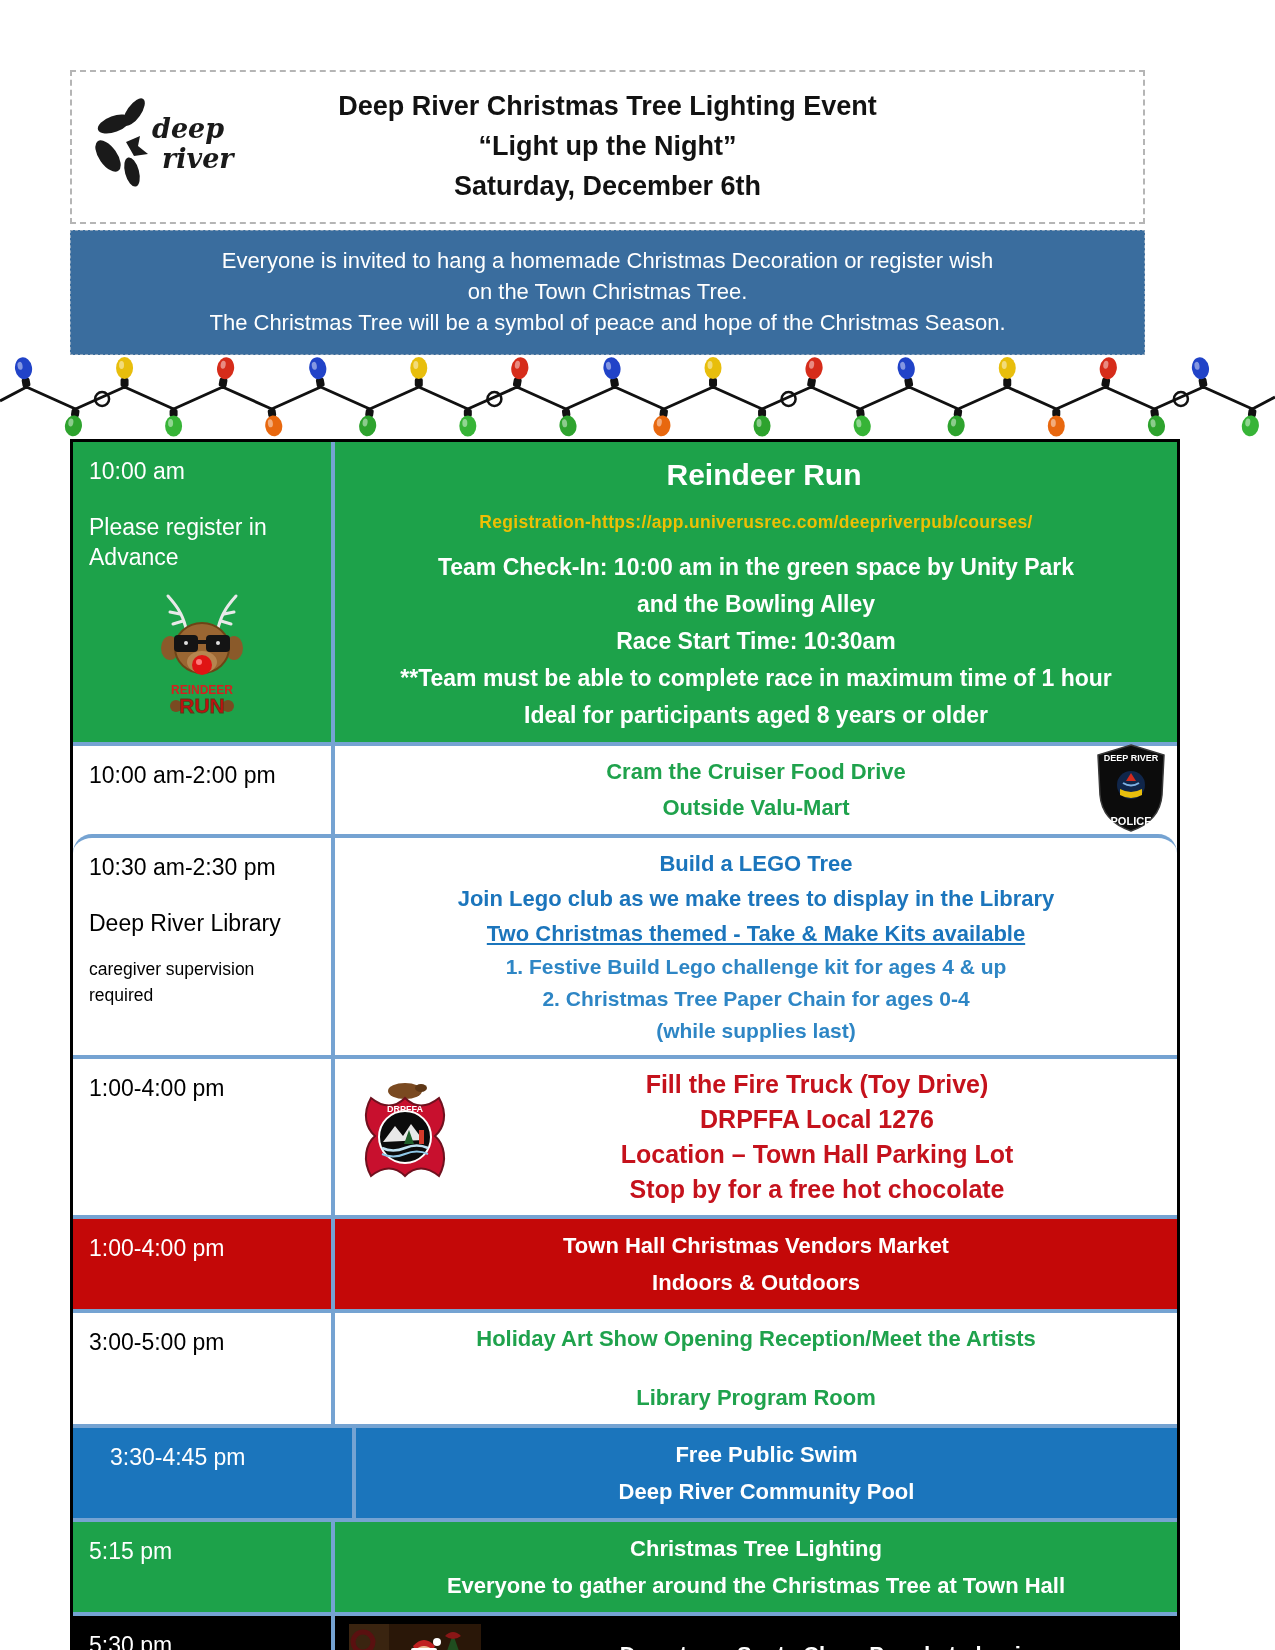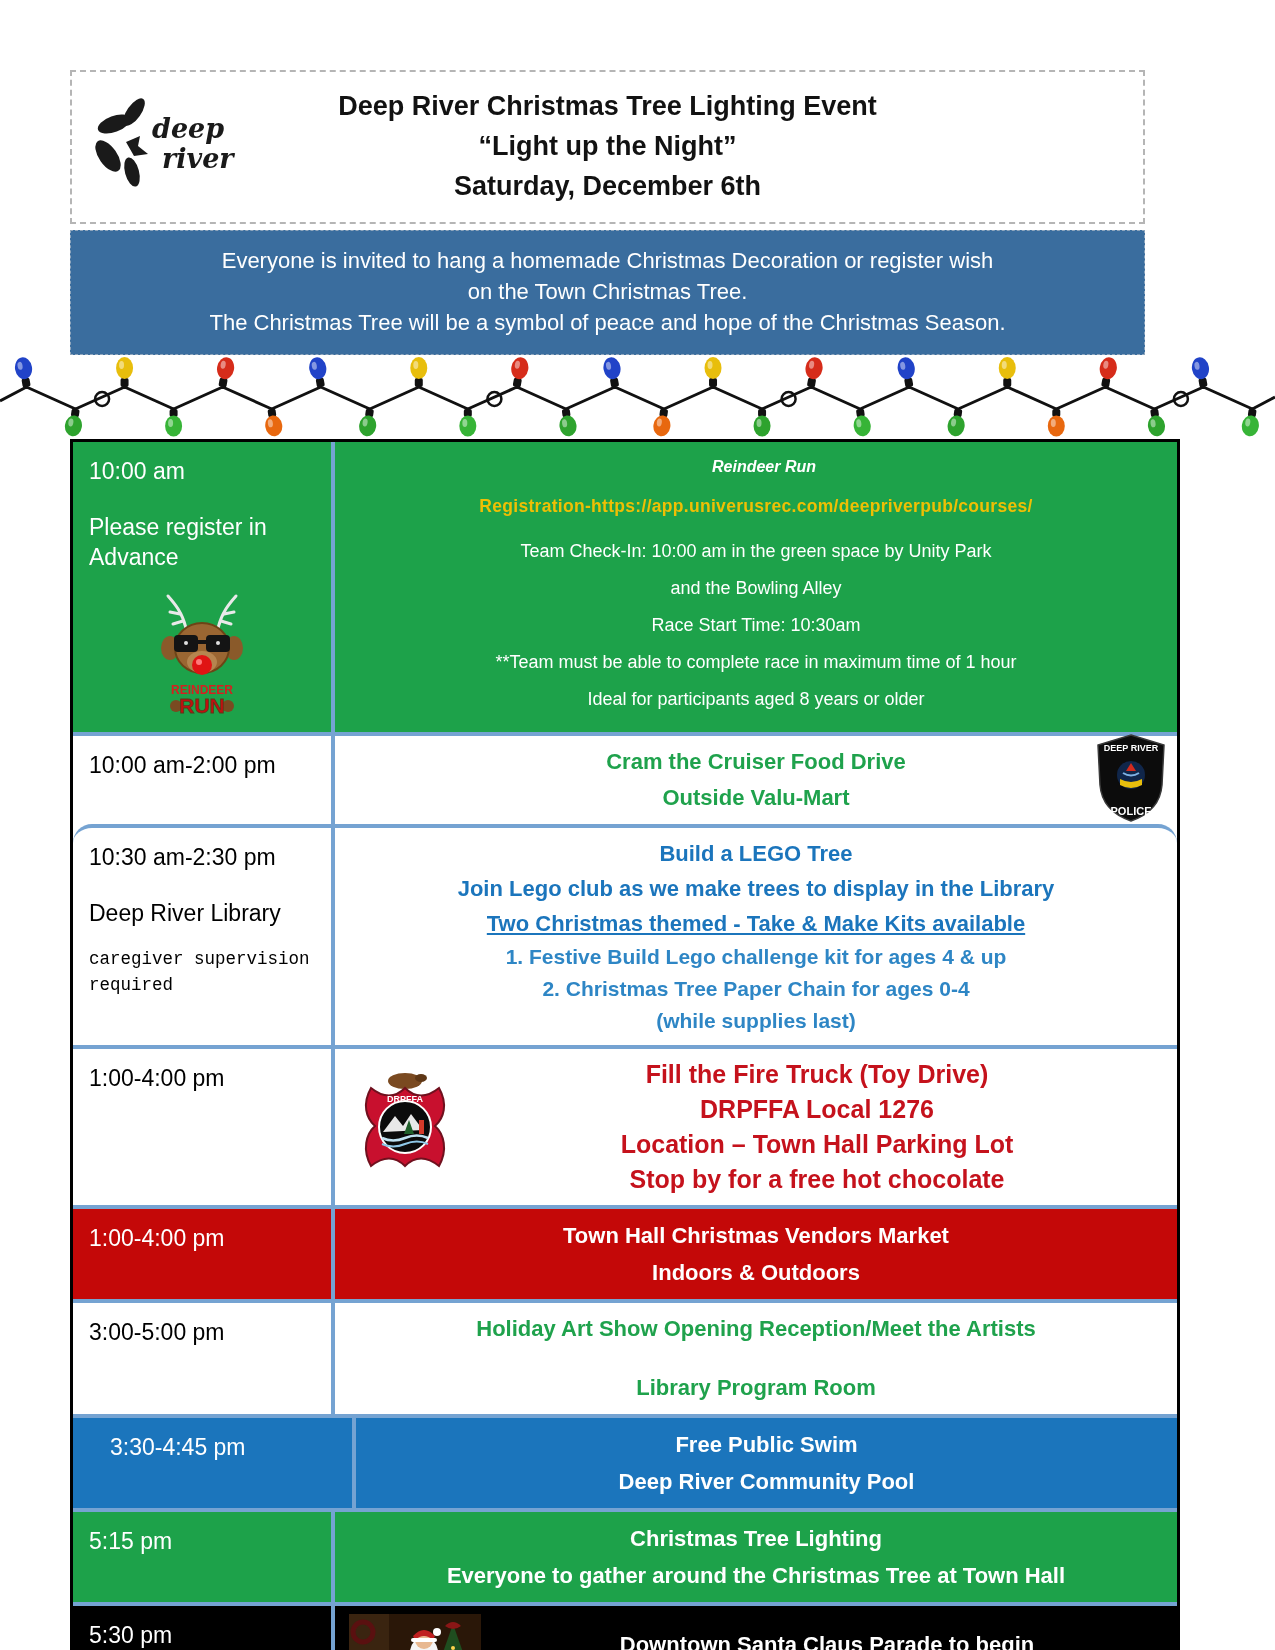--- a/index.html
+++ b/index.html
@@ -40,28 +40,28 @@
     width:1110px;margin:0 0 0 70px;border:3px solid #000;background:#fff;
   }
   .row{display:flex;border-top:4px solid var(--border-blue);}
   .row:first-child{border-top:none;}
   .time-cell{
     width:262px;flex:0 0 262px;padding:14px 16px 10px 16px;
     border-right:4px solid var(--border-blue);font-size:23px;font-weight:400;
   }
   .time-line{line-height:30px;}
   .time-line + .time-line{margin-top:26px;}
-  .time-line.small{font-size:17.5px;line-height:26px;margin-top:18px;font-family:Liberation Mono, monospace;}
+  .time-line.small{font-size:17.5px;line-height:26px;margin-top:18px;}
   .time-icon{margin:16px auto 0 auto;text-align:center;}
   .content-cell{flex:1;position:relative;display:flex;padding:8px 14px;}
   .lines{flex:1;display:flex;flex-direction:column;justify-content:center;align-items:center;}
   .ln{text-align:center;}
-  .ln-title{font-size:16px;font-weight:700;color:#fff;margin:8px 0 18px 16px;font-style:italic;}
+  .ln-title{font-size:30px;font-weight:700;color:#fff;margin:8px 0 18px 16px;}
   .ln-link{font-size:17.5px;font-weight:700;color:var(--yellow);margin:2px 0 16px 0;letter-spacing:.3px;}
-  .ln-body{font-size:18px;color:#fff;line-height:29px;margin:4px 0;}
+  .ln-body{font-size:23px;color:#fff;line-height:29px;margin:4px 0;font-weight:bold;}
   .ln-green{font-size:22px;font-weight:700;color:var(--txt-green);line-height:30px;margin:3px 0;}
   .ln-blueb{font-size:22px;font-weight:700;color:var(--txt-blue-bold);line-height:31px;margin:2px 0;}
   .ln-bluebu{font-size:22px;font-weight:700;color:var(--txt-blue-bold);line-height:31px;margin:2px 0;text-decoration:underline;}
   .ln-blue{font-size:21px;font-weight:700;color:var(--txt-blue);line-height:30px;margin:1px 4px;}
   .ln-red{font-size:25px;font-weight:700;color:var(--txt-red);line-height:31px;margin:2px 0;}
   .ln-whiteb{font-size:22px;font-weight:700;color:#fff;line-height:31px;margin:3px 0;}
   .gap-lg{margin-top:26px;}
   
   .t-green{background:var(--green);color:#fff;}
   .t-white{background:#fff;color:#000;}

